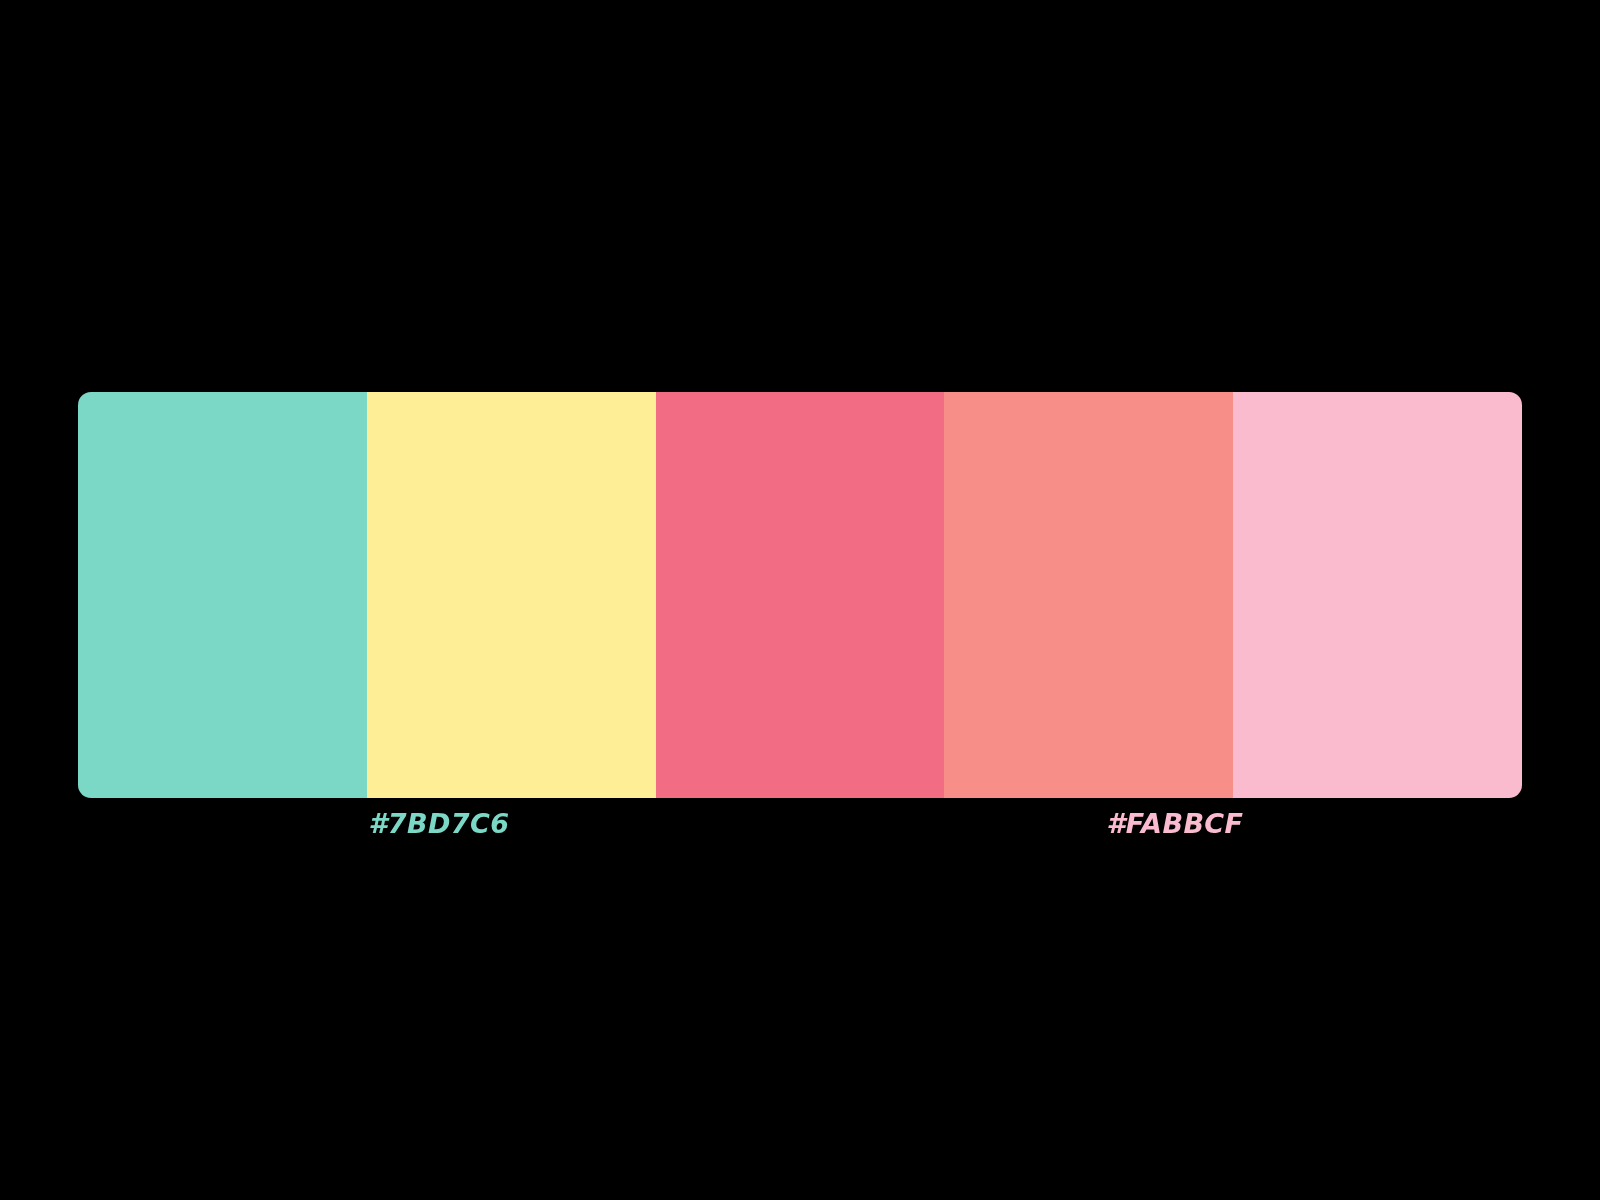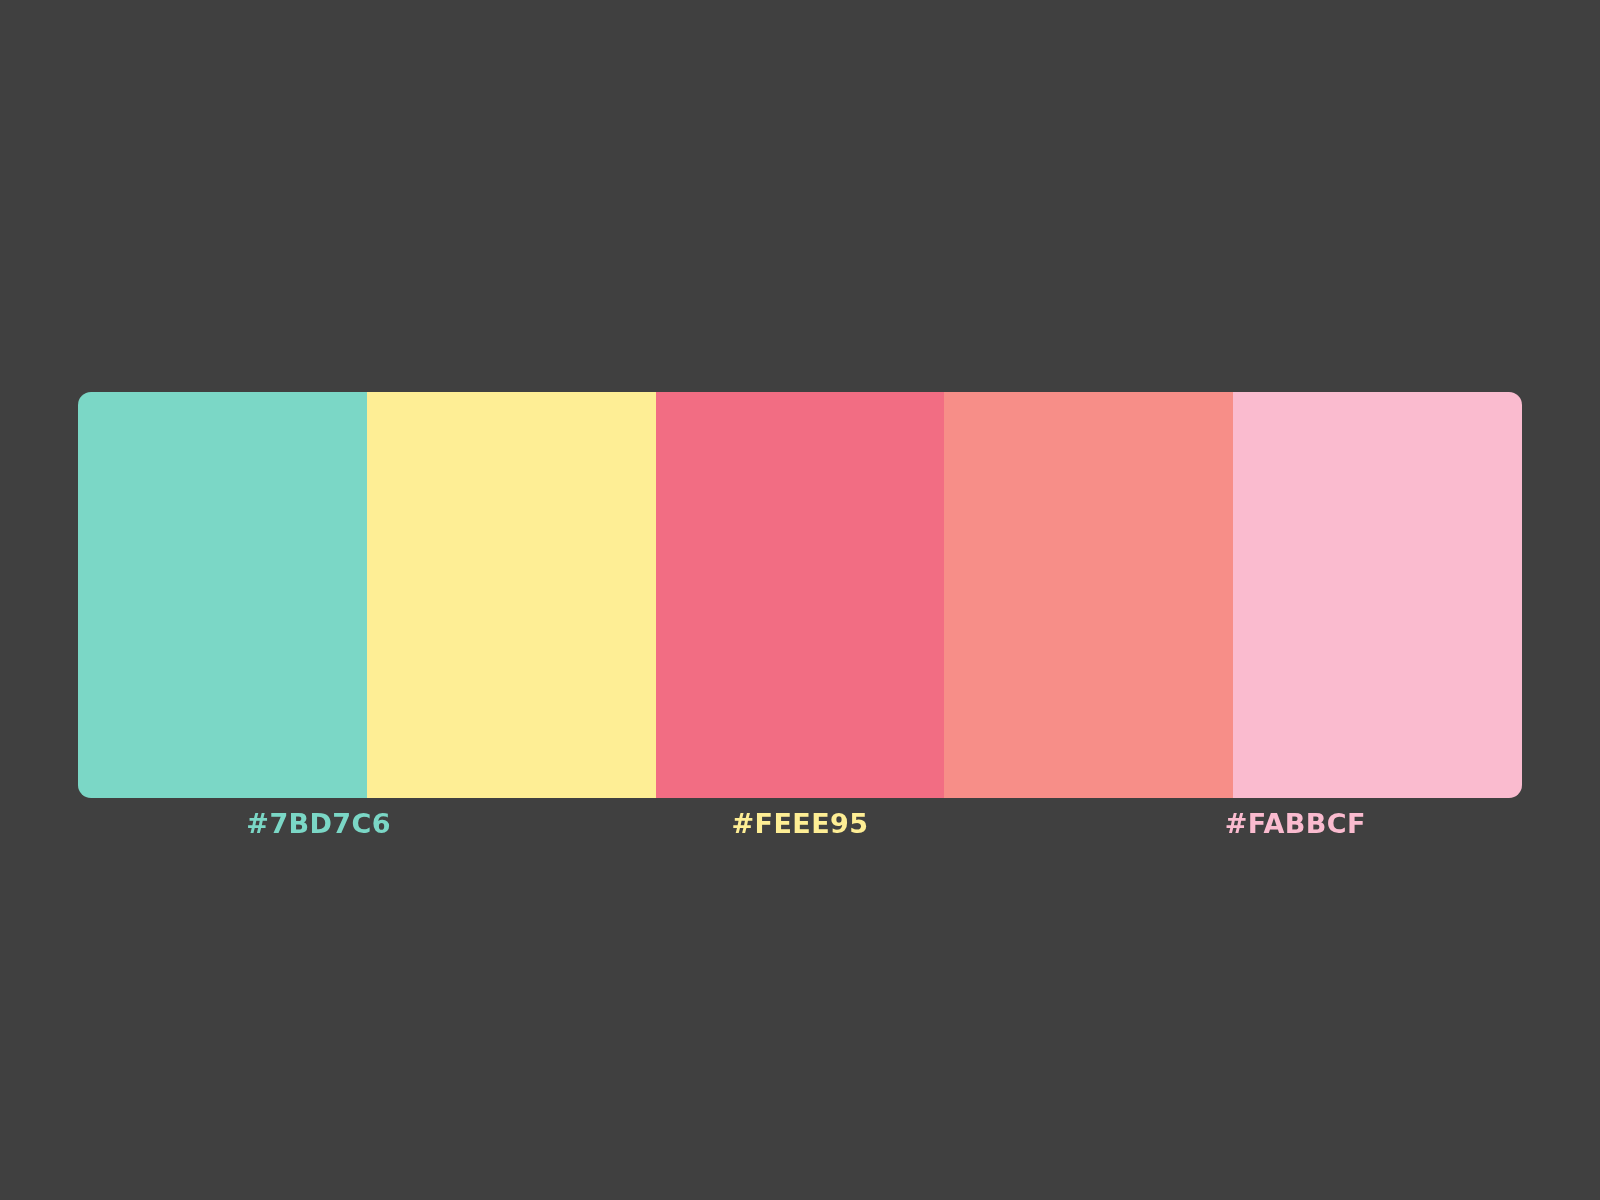--- a/index.html
+++ b/index.html
@@ -52,38 +52,35 @@
     font-size: 27px;
     font-weight: 700;
     letter-spacing: 0.4px;
     line-height: 1;
     white-space: nowrap;
   }
 </style>
 </head>
 <body>
 
-<div class="stage" style="background: #404040;">
+<div class="stage" style="background: #000000; font-style: italic;">
 
   <div class="palette-wrap">
 
     <div class="swatch-card">
       <div class="swatch" style="background-color: rgb(123, 215, 198);"></div>
       <div class="swatch" style="background-color: rgb(254, 238, 149);"></div>
       <div class="swatch" style="background-color: rgb(242, 109, 131);"></div>
       <div class="swatch" style="background-color: rgb(247, 142, 136);"></div>
       <div class="swatch" style="background-color: rgb(250, 187, 207);"></div>
     </div>
 
     <div class="labels-row">
       <div class="label-cell">
         <span class="hex-label" style="color: rgb(123, 215, 198);">#7BD7C6</span>
       </div>
       <div class="label-cell">
-        <span class="hex-label" style="color: rgb(254, 238, 149);">#FEEE95</span>
-      </div>
-      <div class="label-cell">
         <span class="hex-label" style="color: rgb(250, 187, 207); margin-left: 28px;">#FABBCF</span>
       </div>
     </div>
 
   </div>
 </div>
 
 </body></html>

